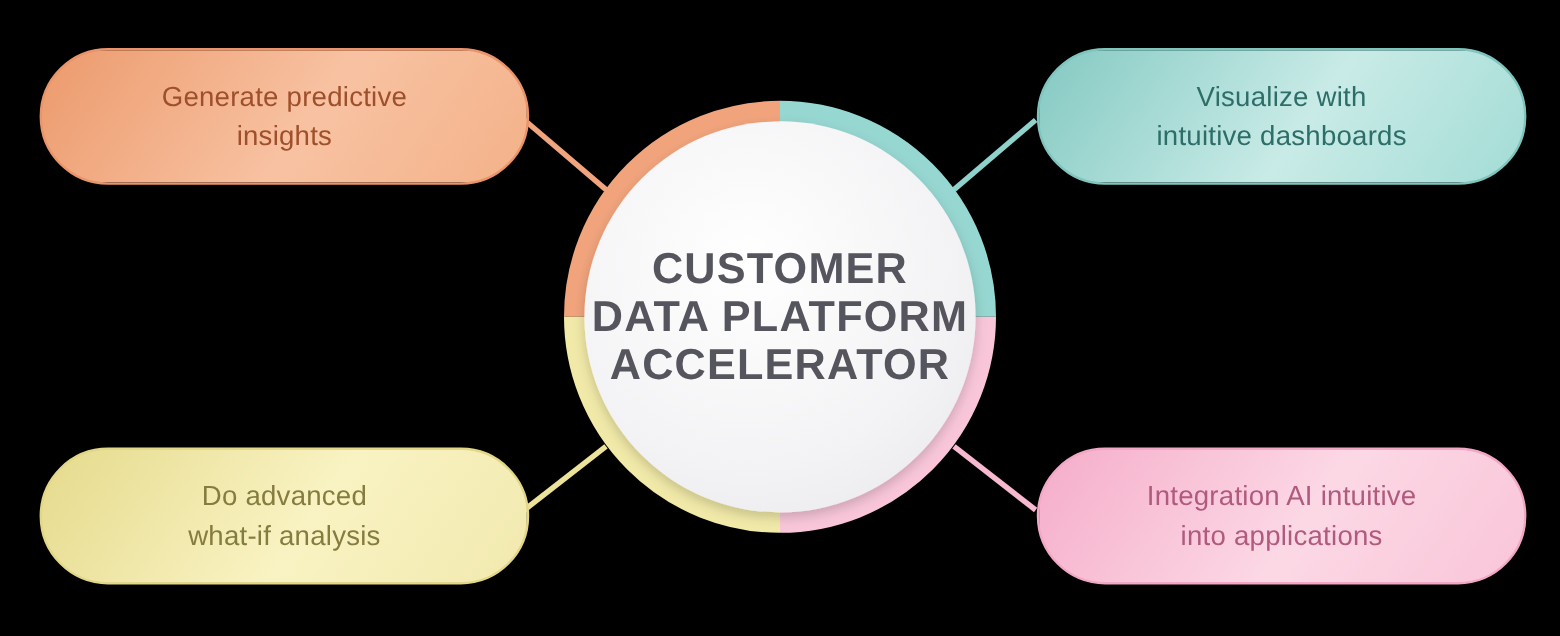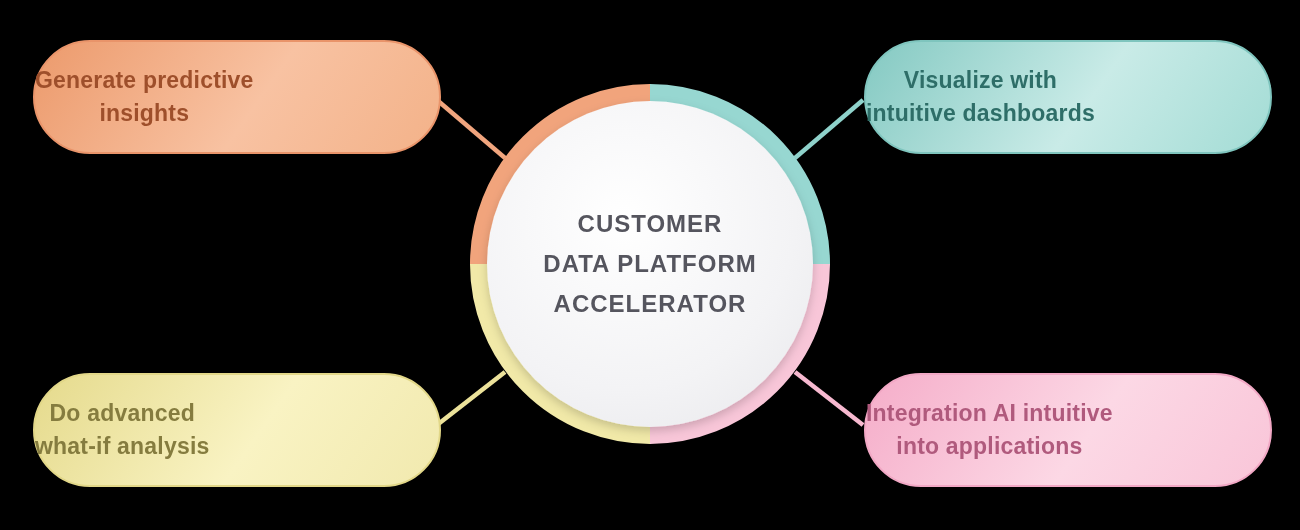--- a/index.html
+++ b/index.html
@@ -22,23 +22,23 @@
     height: 530px;
   }
   .pill {
     position: absolute;
     width: 404px;
     height: 110px;
     border-radius: 60px;
     border: 2px solid transparent;
     display: flex;
     align-items: center;
-    justify-content: flex-start;
+    justify-content: center;
     text-align: center;
-    font-weight: bold;
+    font-weight: normal;
     font-size: 23px;
     line-height: 33px;
     white-space: pre-line;
     letter-spacing: 0.2px;
   }
   .pill-tl {
     left: 33px; top: 40px;
     background: linear-gradient(125deg, #ec9a6c 0%, #f8c2a2 55%, #f3b289 100%);
     border-color: #e9946a;
     color: #9e4f2b;
@@ -61,21 +61,21 @@
     border-color: #f2a8c5;
     color: #b05a7d;
   }
   .center-label {
     position: absolute;
     left: 487px;
     top: 204px;
     width: 326px;
     text-align: center;
     font-weight: bold;
-    font-size: 24px;
+    font-size: 36px;
     line-height: 40px;
     letter-spacing: 1px;
     color: #55555e;
     white-space: pre-line;
   }
 </style>
 </head>
 <body>
 
 <div class="stage">

